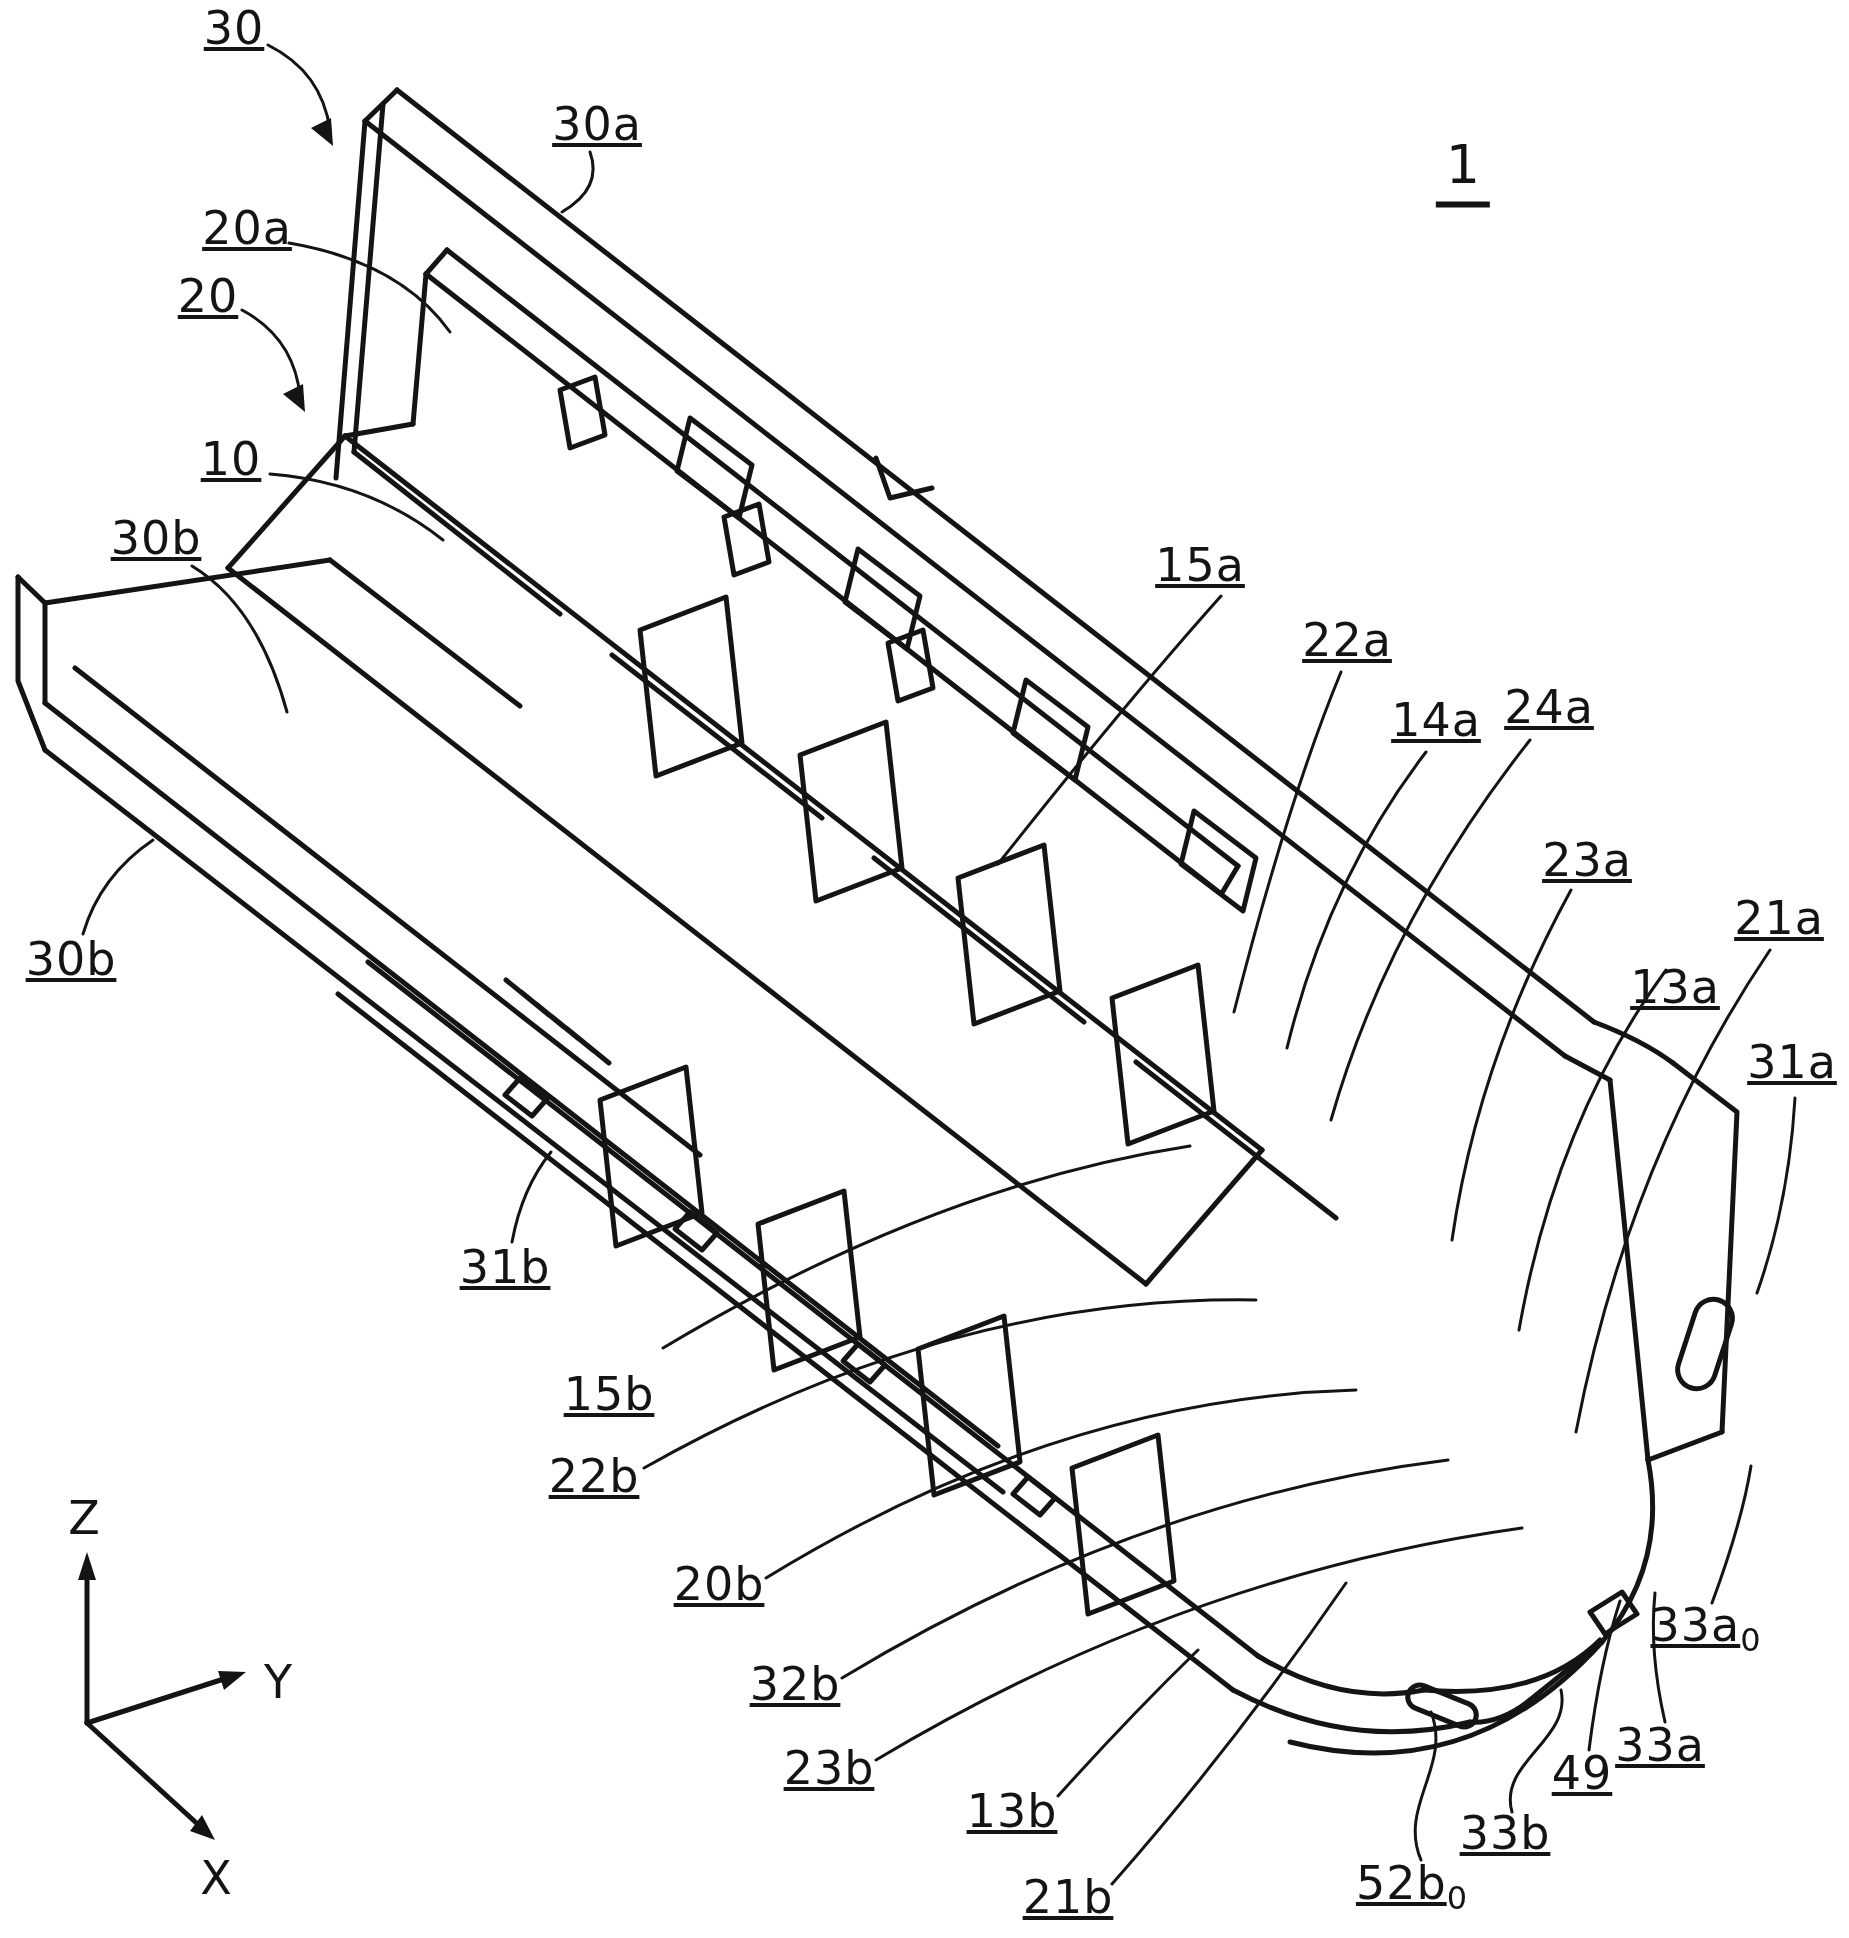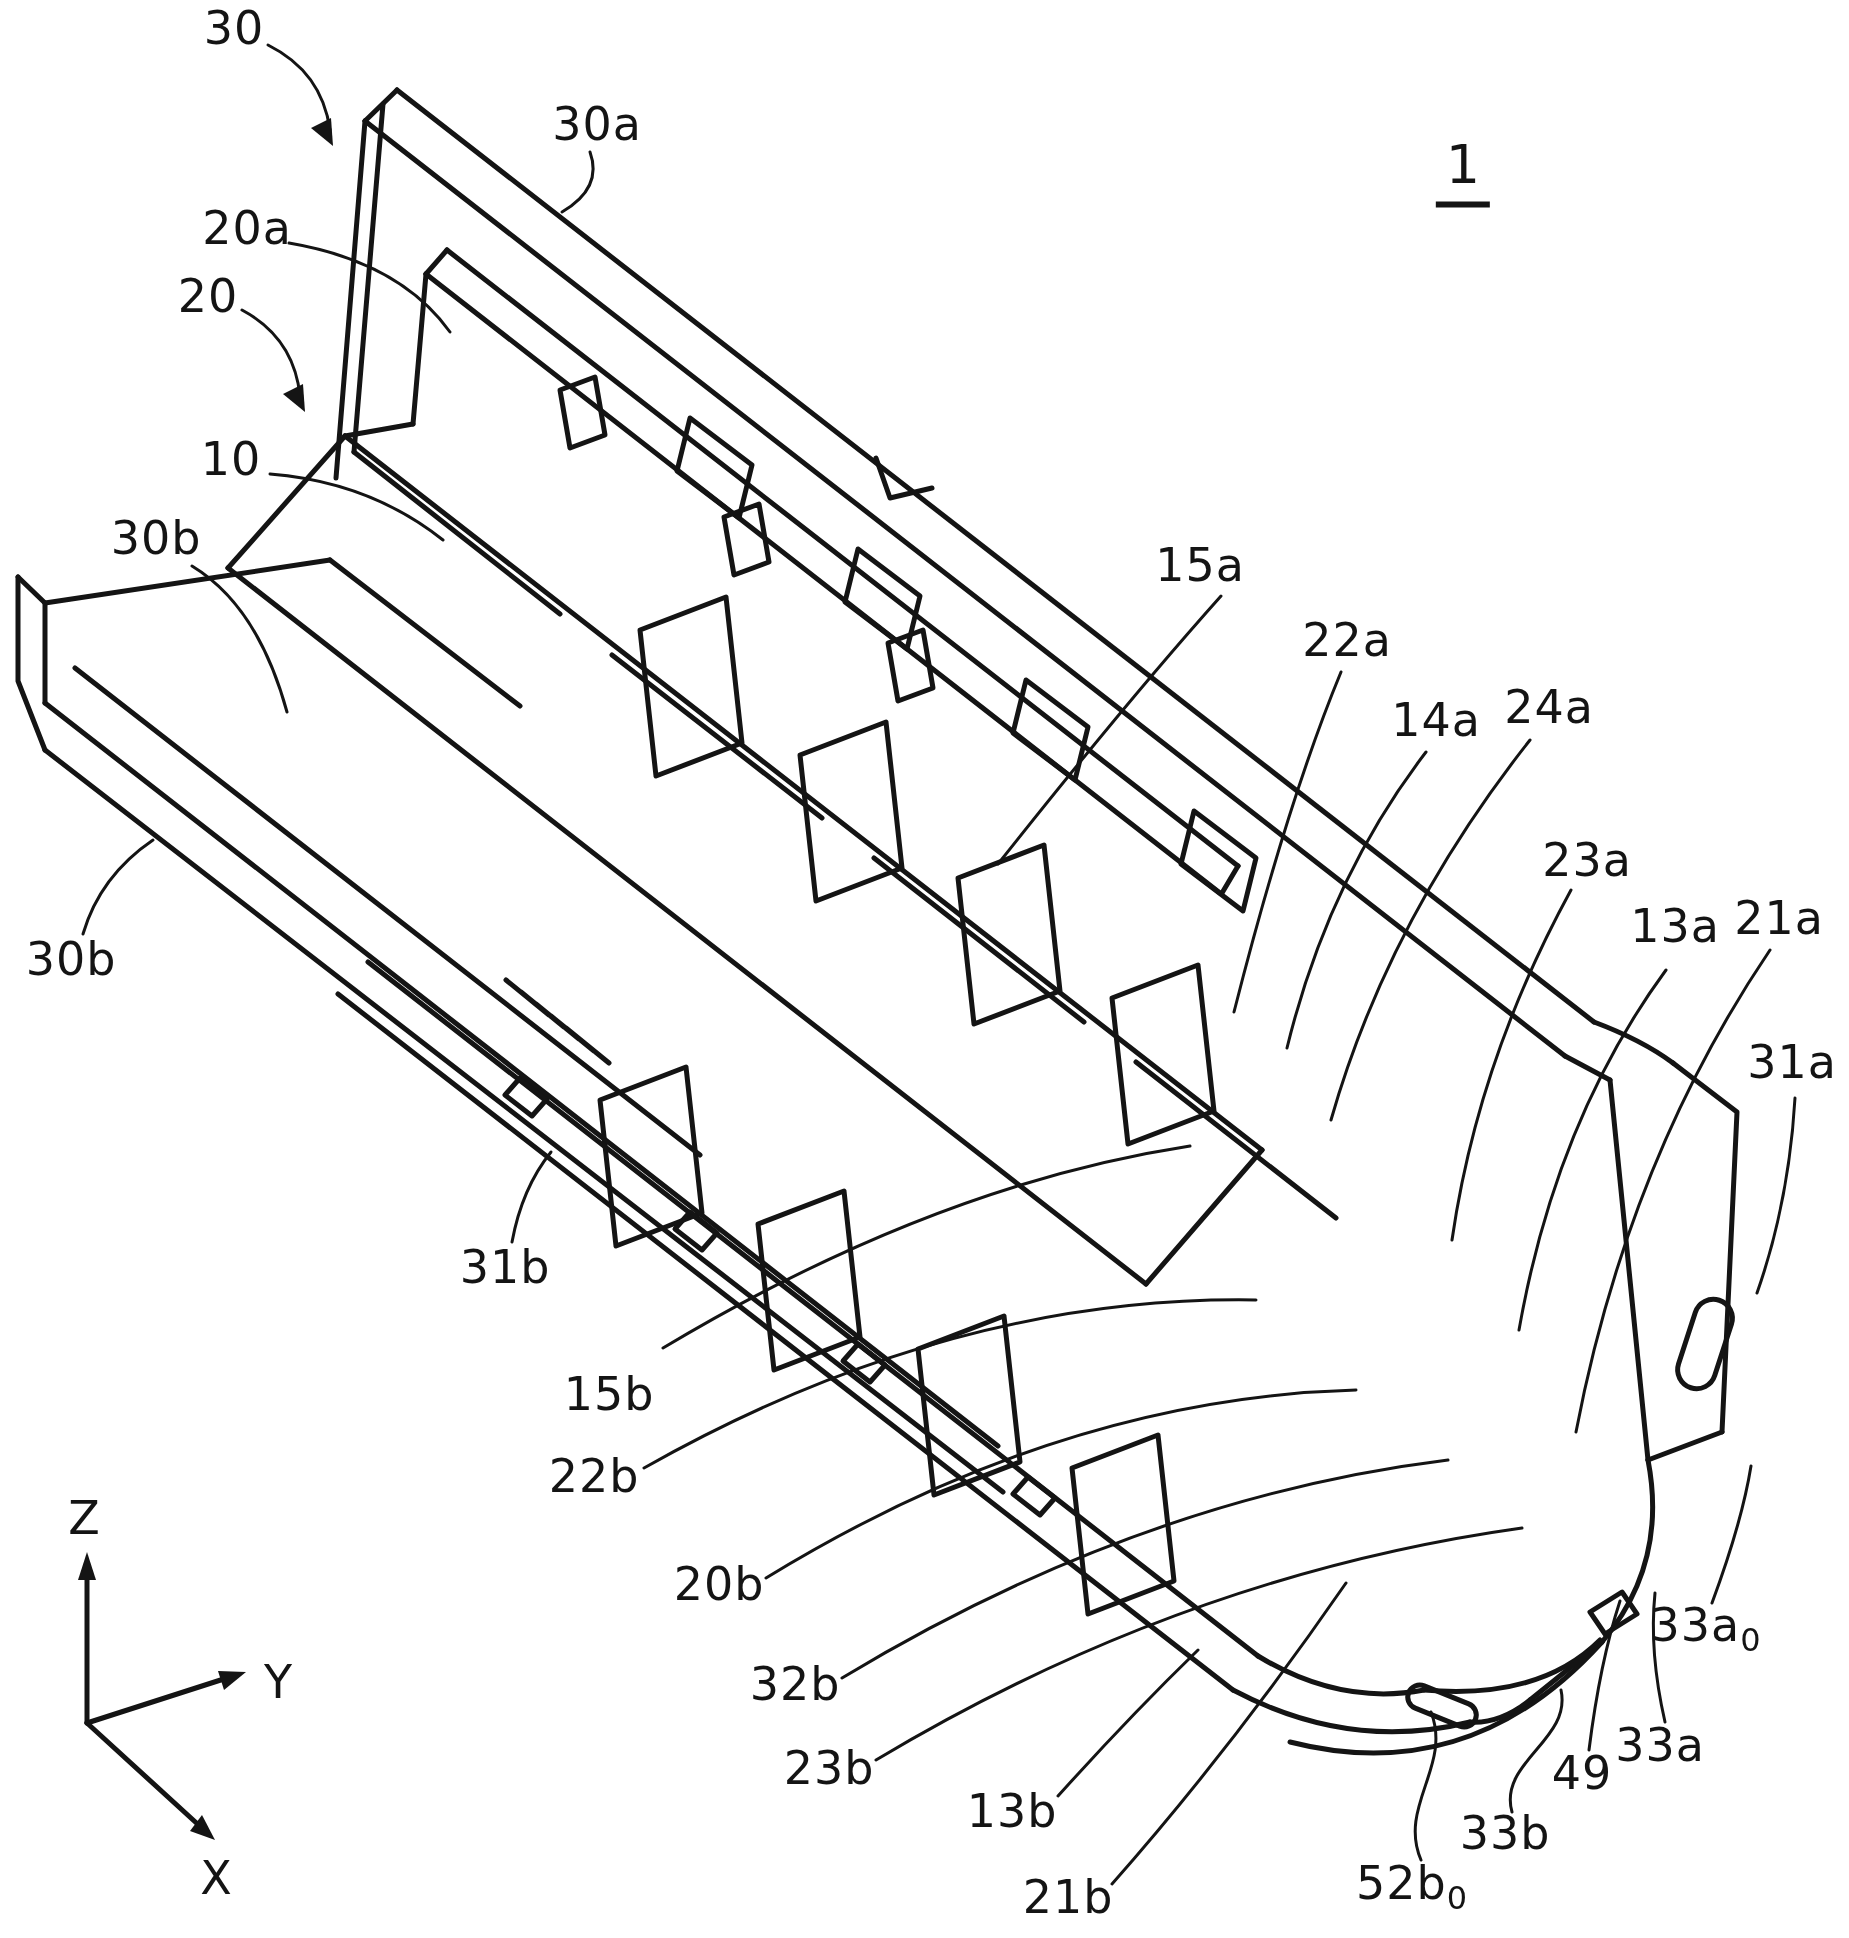--- a/index.html
+++ b/index.html
@@ -4,21 +4,21 @@
 <style>
   html,body{margin:0;padding:0;background:#ffffff;}
   .stage{position:relative;width:1849px;height:1938px;background:#ffffff;overflow:hidden;
          font-family:"DejaVu Sans","Liberation Sans",sans-serif;}
   svg{position:absolute;left:0;top:0;}
   .art path,.art line,.art polyline,.art rect{fill:none;stroke:#141414;stroke-width:5;
        stroke-linecap:round;stroke-linejoin:round;}
   .art .thin path,.art .thin line{stroke-width:3;}
   .art .head{fill:#141414;stroke:none;}
   .lbl{position:absolute;transform:translate(-50%,-50%);color:#141414;font-size:46px;
-       line-height:1;white-space:nowrap;letter-spacing:1px;}
+       line-height:1;white-space:nowrap;letter-spacing:1px;text-decoration:underline;}
   .lbl sub{font-size:32px;vertical-align:-10px;}
   .fig-num{position:absolute;transform:translate(-50%,-50%);font-size:54px;color:#141414;
        padding:0 10px 6px 10px;border-bottom:6px solid #141414;}
   .axis-lbl{position:absolute;transform:translate(-50%,-50%);font-size:46px;color:#141414;}
 </style>
 </head>
 <body>
 
 <div class="stage">
 
@@ -173,20 +173,20 @@
   <div class="lbl" style="left:829px;top:1772px"><span>23b</span><sub></sub></div>
   <div class="lbl" style="left:1012px;top:1815px"><span>13b</span><sub></sub></div>
   <div class="lbl" style="left:1068px;top:1901px"><span>21b</span><sub></sub></div>
   <div class="lbl" style="left:1412px;top:1887px"><span>52b</span><sub>0</sub></div>
   <div class="lbl" style="left:1505px;top:1837px"><span>33b</span><sub></sub></div>
   <div class="lbl" style="left:1582px;top:1777px"><span>49</span><sub></sub></div>
   <div class="lbl" style="left:1660px;top:1749px"><span>33a</span><sub></sub></div>
   <div class="lbl" style="left:1706px;top:1629px"><span>33a</span><sub>0</sub></div>
   <div class="lbl" style="left:1792px;top:1066px"><span>31a</span><sub></sub></div>
   <div class="lbl" style="left:1779px;top:922px"><span>21a</span><sub></sub></div>
-  <div class="lbl" style="left:1675px;top:930px"><span>13a</span><sub></sub></div>
+  <div class="lbl" style="left:1675px;top:991px"><span>13a</span><sub></sub></div>
   <div class="lbl" style="left:1587px;top:864px"><span>23a</span><sub></sub></div>
   <div class="lbl" style="left:1549px;top:711px"><span>24a</span><sub></sub></div>
   <div class="lbl" style="left:1436px;top:724px"><span>14a</span><sub></sub></div>
   <div class="lbl" style="left:1347px;top:644px"><span>22a</span><sub></sub></div>
   <div class="lbl" style="left:1200px;top:569px"><span>15a</span><sub></sub></div>
 
 </div>
 
 </body></html>

